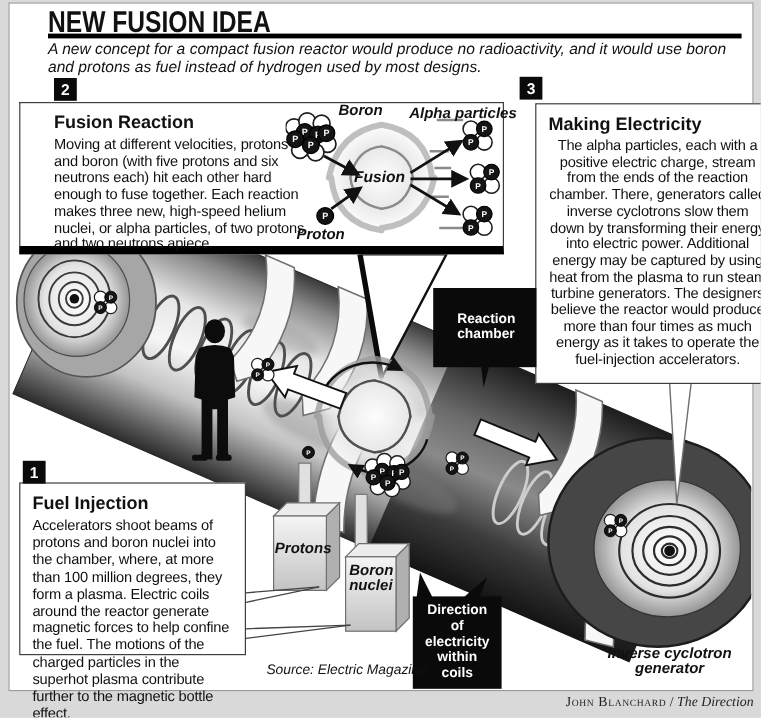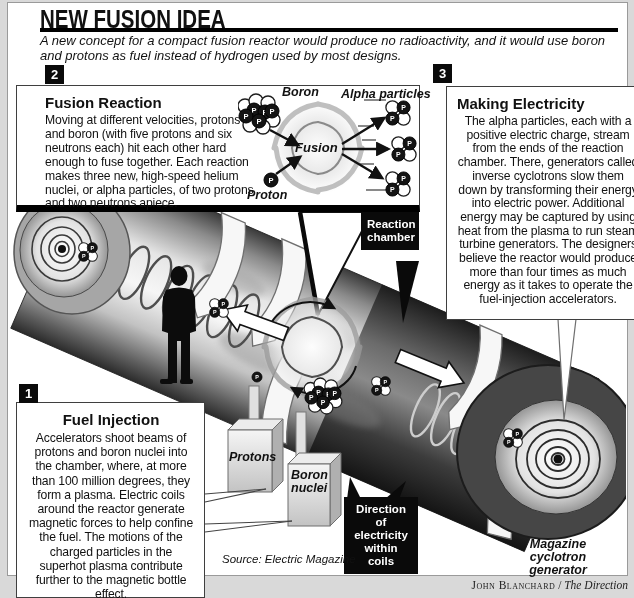--- a/index.html
+++ b/index.html
@@ -14,25 +14,25 @@
   .subtitle{left:40px;top:34px;width:578px;font-size:13px;font-style:italic;line-height:14.5px;z-index:3;}
   .badge{width:19px;height:19px;background:#0a0a0a;color:#fff;font-weight:bold;font-size:13px;
          text-align:center;line-height:19px;z-index:5;}
   .box{box-sizing:border-box;background:#fff;border:1px solid #3f3f3f;z-index:3;}
   .box h3{margin:0;font-size:15px;font-weight:bold;}
   .box p{margin:3px 0 0 0;font-size:12.2px;line-height:13.9px;letter-spacing:-0.15px;}
   #box2{left:16px;top:85px;width:404px;height:127px;border-bottom:7px solid #000;padding:8px 0 0 28px;}
   #box2 .txt{width:216px;}
   #box3{left:446px;top:86px;width:203px;height:234px;padding:8px 9px 0 10px;}
   #box3 p{line-height:13.7px;text-align:center;}
-  #box1{left:16px;top:402px;width:189px;height:196px;padding:8px 9px 0 10px;text-align:center;}
+  #box1{left:16px;top:402px;width:189px;height:144px;padding:8px 9px 0 10px;}
   #box1 p{line-height:14.2px;}
   .blklabel{background:#0a0a0a;color:#fff;font-weight:bold;font-size:11.5px;line-height:13px;
             text-align:center;z-index:3;}
-  #lbl-reaction{left:361px;top:212px;width:46px;padding:6px;}
+  #lbl-reaction{left:361px;top:240px;width:46px;padding:20px;}
   #lbl-direction{left:344px;top:497px;width:62px;padding:6px;}
   .ital{font-style:italic;font-weight:bold;font-size:12.5px;z-index:5;}
   #lbl-boron{left:266px;top:85px;margin-left:16px;}
   #lbl-alpha{left:341px;top:87px;text-align:right;}
   #lbl-fusion{left:295px;top:140px;font-size:13px;}
   #lbl-proton{left:247px;top:188px;}
   #lbl-protonsbox{left:229px;top:450px;z-index:3;}
   #lbl-boronbox{left:291px;top:469px;width:44px;line-height:13px;z-index:3;}
   #lbl-invcyc{left:502px;top:538px;width:112px;text-align:center;line-height:13px;z-index:3;}
   #src{left:222px;top:553px;font-style:italic;font-size:11.5px;z-index:3;}
@@ -339,16 +339,16 @@
   <div id="lbl-boron" class="abs ital">Boron</div>
   <div id="lbl-alpha" class="abs ital">Alpha particles</div>
   <div id="lbl-fusion" class="abs ital">Fusion</div>
   <div id="lbl-proton" class="abs ital">Proton</div>
 
   <div id="lbl-reaction" class="abs blklabel">Reaction chamber</div>
   <div id="lbl-direction" class="abs blklabel">Direction of electricity within coils</div>
 
   <div id="lbl-protonsbox" class="abs ital">Protons</div>
   <div id="lbl-boronbox" class="abs ital">Boron nuclei</div>
-  <div id="lbl-invcyc" class="abs ital">Magazine cyclotron generator</div>
+  <div id="lbl-invcyc" class="abs ital">Inverse cyclotron generator</div>
   <div id="src" class="abs">Source: Electric Magazine</div>
   <div id="credit" class="abs"><span class="nm">John Blanchard</span><span> / </span><span class="org">The Direction</span></div>
 </div>
 
 </body></html>

